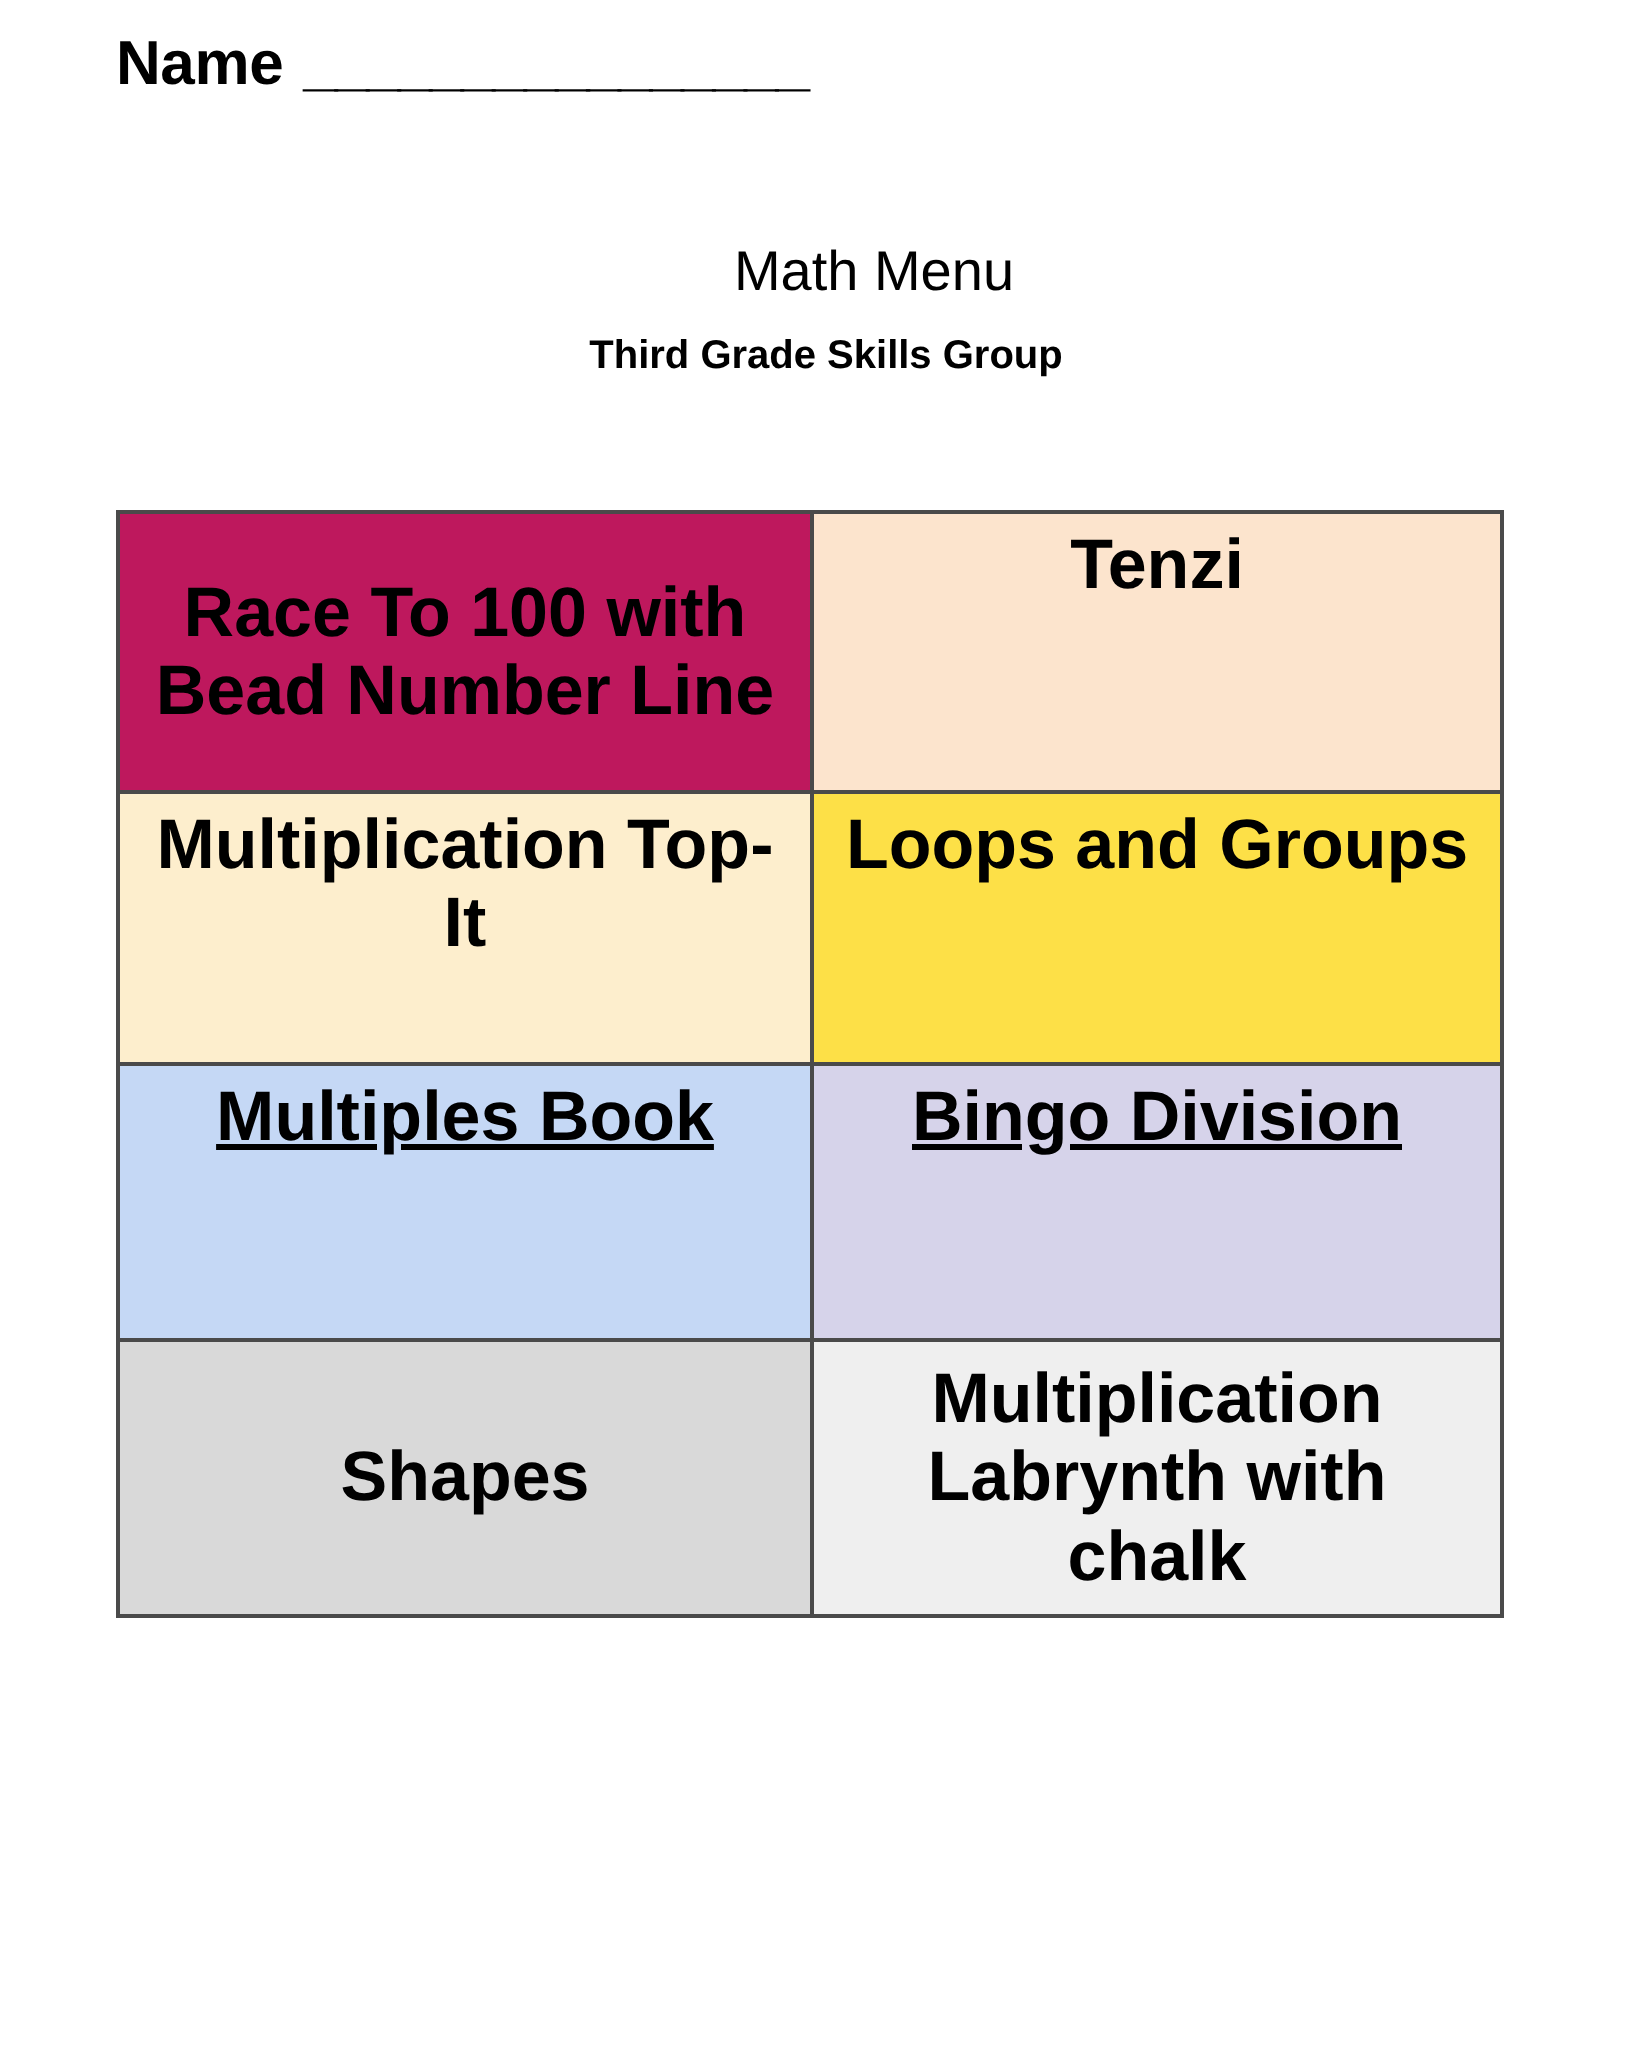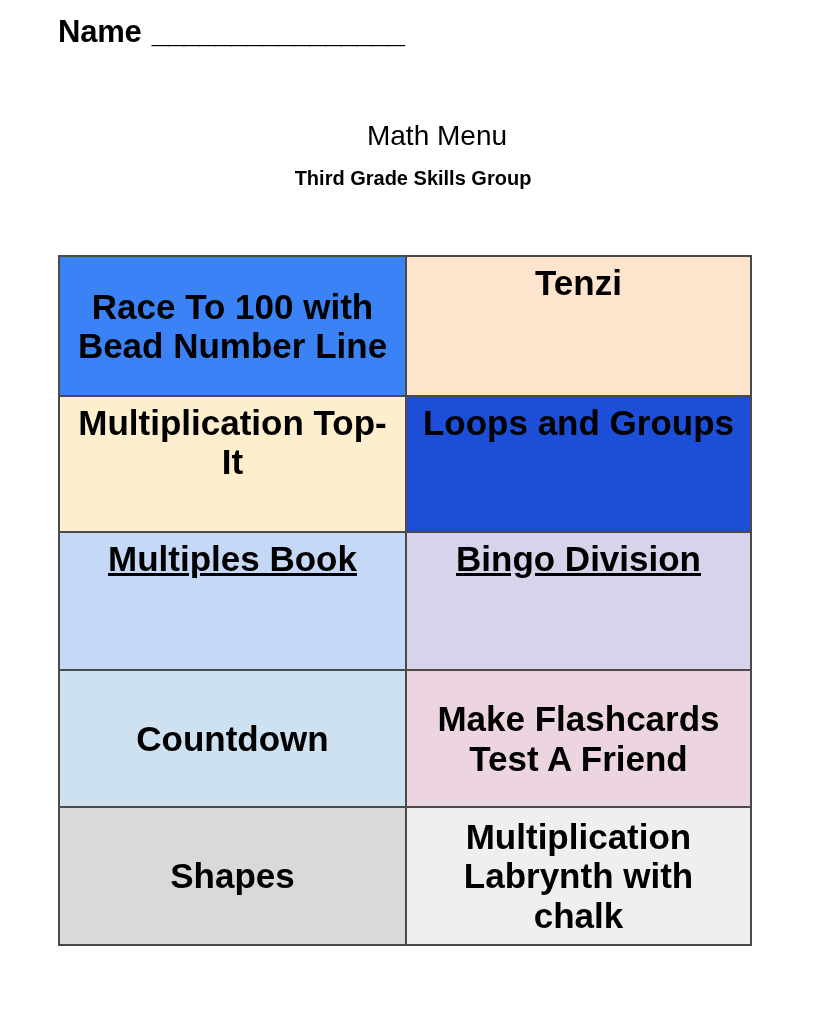--- a/index.html
+++ b/index.html
@@ -116,34 +116,30 @@
     <div class="title-line2">Third Grade Skills Group</div>
   </div>
 
   <table class="menu-table" style="border-color: rgb(74, 74, 74);">
     <colgroup>
       <col class="col-left">
       <col class="col-right">
     </colgroup>
     <tbody>
       <tr class="r1">
-        <td id="c-0-l" class="valign-middle" style="background-color: #3b82f6; border-color: rgb(74, 74, 74);">Race To 100 with Bead Number Line</td>
+        <td id="c-0-l" class="valign-middle" style="background-color: #be185d; border-color: rgb(74, 74, 74);">Race To 100 with Bead Number Line</td>
         <td id="c-0-r" class="valign-top" style="background-color: rgb(252, 228, 205); border-color: rgb(74, 74, 74);">Tenzi</td>
       </tr>
       <tr class="r2">
         <td id="c-1-l" class="valign-top" style="background-color: rgb(253, 238, 205); border-color: rgb(74, 74, 74);">Multiplication Top-It</td>
-        <td id="c-1-r" class="valign-top" style="background-color: #1d4ed8; border-color: rgb(74, 74, 74);">Loops and Groups</td>
+        <td id="c-1-r" class="valign-top" style="background-color: #fde047; border-color: rgb(74, 74, 74);">Loops and Groups</td>
       </tr>
       <tr class="r3">
         <td id="c-2-l" class="valign-top" style="background-color: rgb(197, 216, 245); border-color: rgb(74, 74, 74);">Multiples Book</td>
         <td id="c-2-r" class="valign-top" style="background-color: rgb(214, 211, 234); border-color: rgb(74, 74, 74);">Bingo Division</td>
-      </tr>
-      <tr class="r4">
-        <td id="c-3-l" class="valign-middle" style="background-color: rgb(205, 225, 240); border-color: rgb(74, 74, 74);">Countdown</td>
-        <td id="c-3-r" class="valign-middle" style="background-color: rgb(236, 213, 225); border-color: rgb(74, 74, 74);">Make Flashcards Test A Friend</td>
       </tr>
       <tr class="r5">
         <td id="c-4-l" class="valign-middle" style="background-color: rgb(217, 217, 217); border-color: rgb(74, 74, 74);">Shapes</td>
         <td id="c-4-r" class="valign-middle" style="background-color: rgb(239, 239, 239); border-color: rgb(74, 74, 74);">Multiplication Labrynth with chalk</td>
       </tr>
     </tbody>
   </table>
 
 </div>
 

